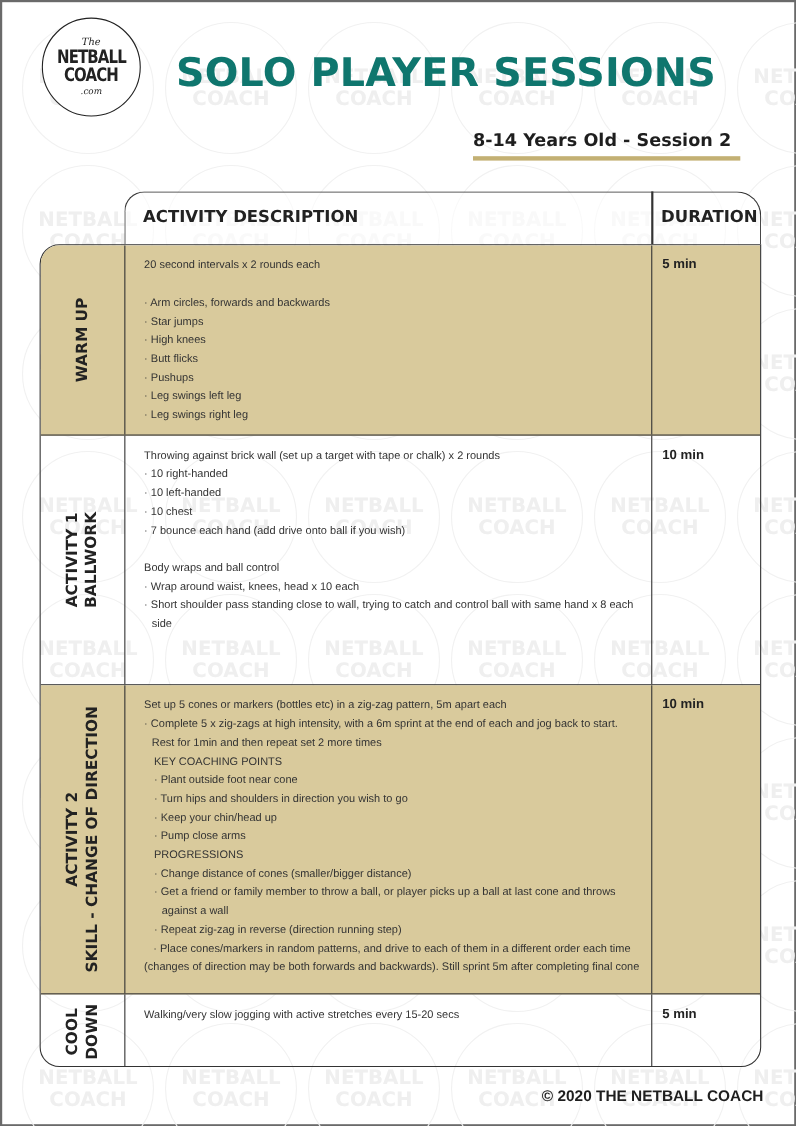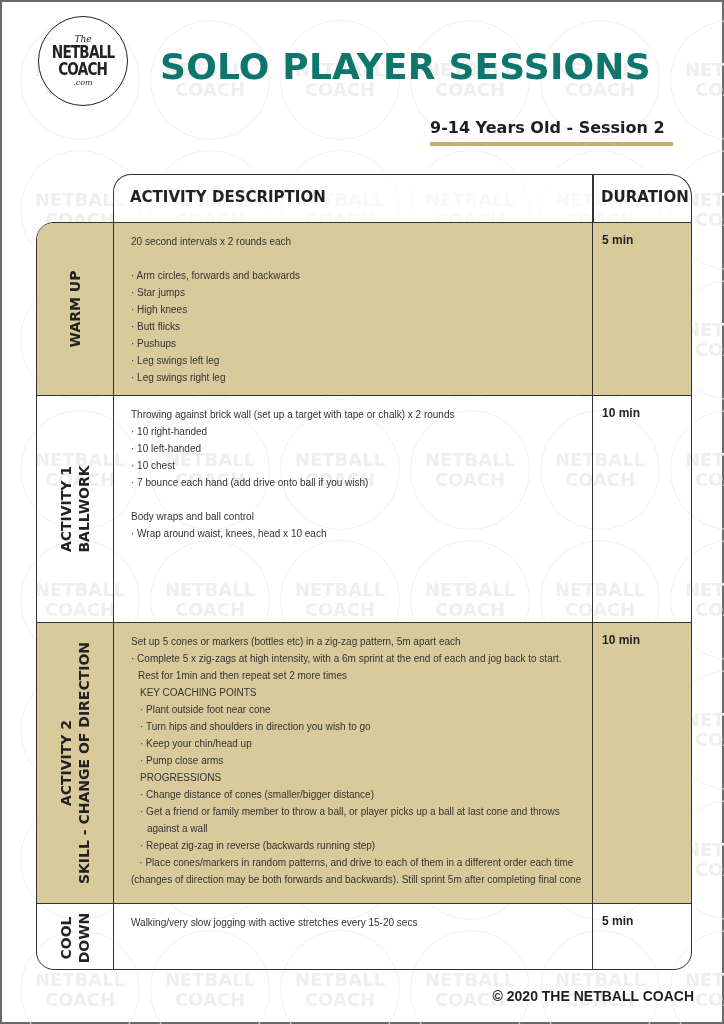--- a/index.html
+++ b/index.html
@@ -242,21 +242,21 @@
     </div>
   </div>
 
 <div class="logo">
   <span class="the">The</span>
   <span class="w1">NETBALL</span>
   <span class="w1">COACH</span>
   <span class="com">.com</span>
 </div>
 <div class="title">SOLO PLAYER SESSIONS</div>
-<div class="subtitle">9-14 Years Old - Session 2</div>
+<div class="subtitle">8-14 Years Old - Session 2</div>
 <div class="underline"></div>
 
 <div class="hdr"></div>
 <div class="hdr-sep"></div>
 <div class="hdr-act">ACTIVITY DESCRIPTION</div>
 <div class="hdr-dur">DURATION</div>
 
 <div class="body-tbl">
   <div class="row tan" id="row0" style="top:0;height:173px;">
       <div class="lbl-col">
@@ -288,20 +288,21 @@
       </div>
       <div class="desc">
         <p>Throwing against brick wall (set up a target with tape or chalk) x 2 rounds</p>
         <p class="ind">· 10 right-handed</p>
         <p class="ind">· 10 left-handed</p>
         <p class="ind">· 10 chest</p>
         <p class="ind">· 7 bounce each hand (add drive onto ball if you wish)</p>
         <p class="gap"></p>
         <p>Body wraps and ball control</p>
         <p class="ind">· Wrap around waist, knees, head x 10 each</p>
+        <p class="ind">· Short shoulder pass standing close to wall, trying to catch and control ball with same hand x 8 each side</p>
       </div>
       <div class="dur-col">
         <div class="dur">10 min</div>
       </div>
     </div>
   <div class="row tan" id="row2" style="top:400px;height:281px;">
       <div class="lbl-col">
         <div class="vlabel">
           <div>ACTIVITY 2</div>
           <div>SKILL - CHANGE OF DIRECTION</div>
@@ -311,21 +312,21 @@
         <p>Set up 5 cones or markers (bottles etc) in a zig-zag pattern, 5m apart each</p>
         <p class="ind">· Complete 5 x zig-zags at high intensity, with a 6m sprint at the end of each and jog back to start. Rest for 1min and then repeat set 2 more times</p>
         <p class="sub">KEY COACHING POINTS</p>
         <p class="sub2">· Plant outside foot near cone</p>
         <p class="sub2">· Turn hips and shoulders in direction you wish to go</p>
         <p class="sub2">· Keep your chin/head up</p>
         <p class="sub2">· Pump close arms</p>
         <p class="sub">PROGRESSIONS</p>
         <p class="sub2">· Change distance of cones (smaller/bigger distance)</p>
         <p class="sub2">· Get a friend or family member to throw a ball, or player picks up a ball at last cone and throws against a wall</p>
-        <p class="sub2">· Repeat zig-zag in reverse (backwards running step)</p>
+        <p class="sub2">· Repeat zig-zag in reverse (direction running step)</p>
         <p style="white-space: pre-wrap;">   · Place cones/markers in random patterns, and drive to each of them in a different order each time (changes of direction may be both forwards and backwards). Still sprint 5m after completing final cone</p>
       </div>
       <div class="dur-col">
         <div class="dur">10 min</div>
       </div>
     </div>
   <div class="row last" id="row3" style="top:681px;height:67px;">
       <div class="lbl-col">
         <div class="vlabel">
           <div>COOL</div>

